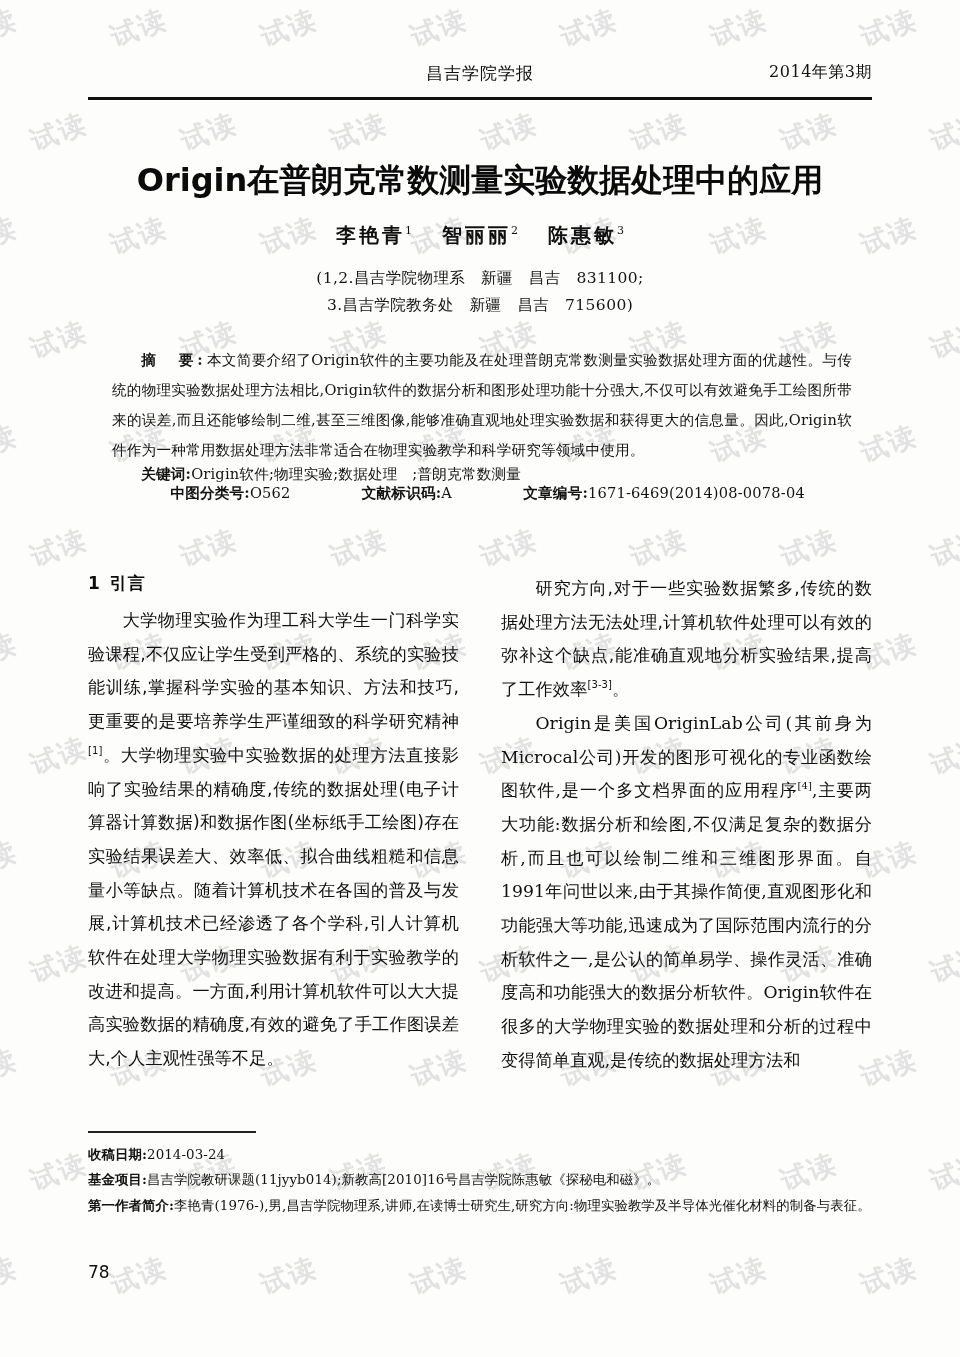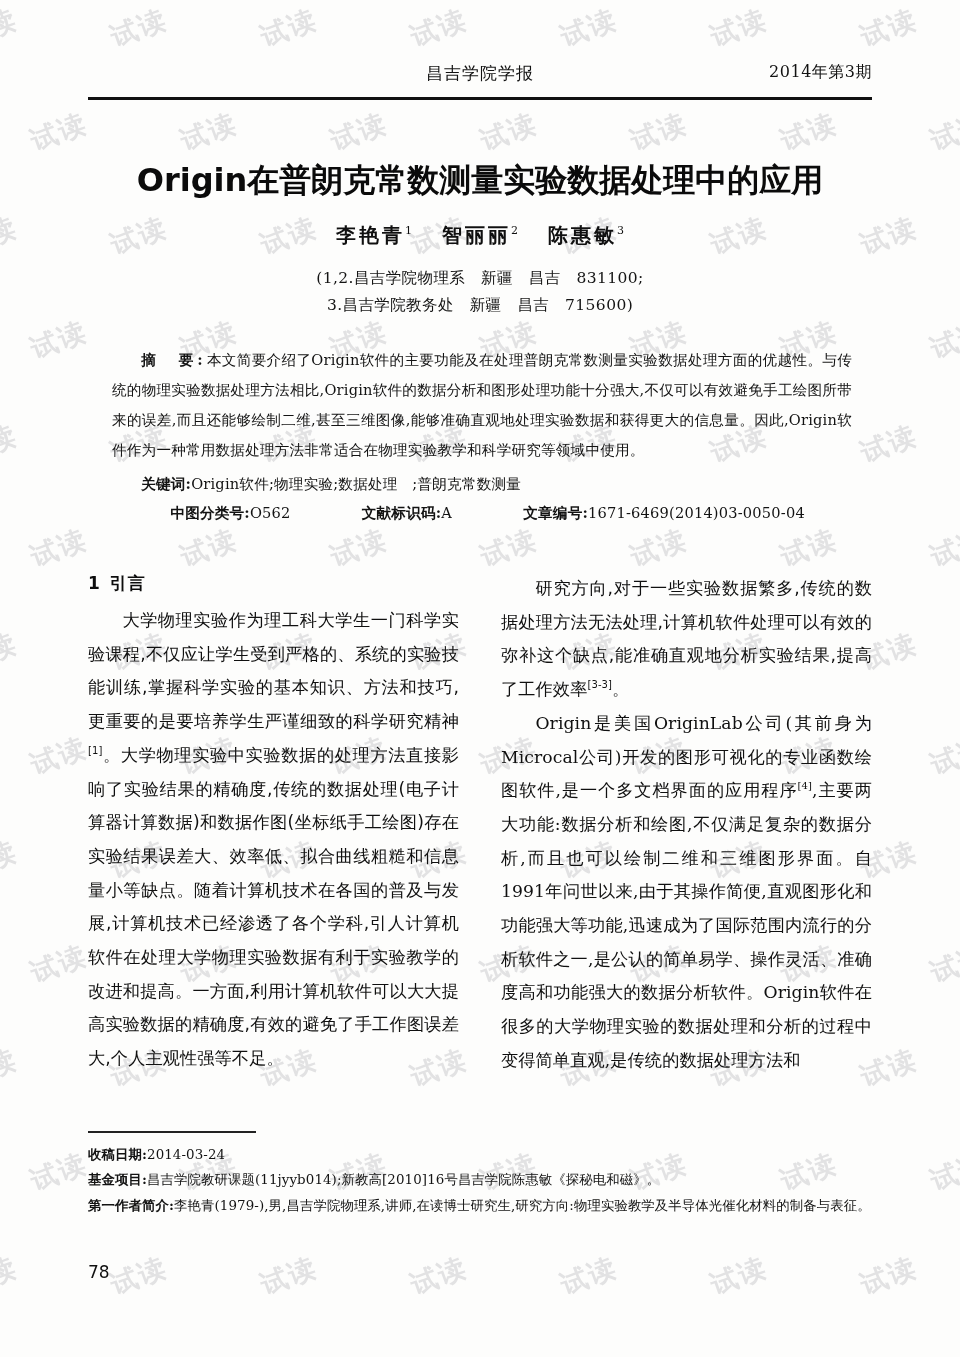--- a/index.html
+++ b/index.html
@@ -133,21 +133,20 @@
     letter-spacing: 0.2px;
   }
   .abstract-body .lbl {
     font-weight: 700;
     letter-spacing: 4px;
   }
   .kw-line, .cls-line {
     font-family: "DejaVu Serif", serif;
     font-size: 14.6px;
     color: #131313;
-    margin-top: 10px;
     text-indent: 2em;
     letter-spacing: 0.2px;
   }
   .kw-line .lbl, .cls-line .lbl {
     font-weight: 700;
   }
   .cls-line .seg {
     display: inline-block;
     margin-right: 42px;
   }
@@ -343,21 +342,21 @@
   </div>
 
   <div class="abstract-block">
     <div class="abstract-body">
       <span class="lbl">摘　要:</span><span>本文简要介绍了Origin软件的主要功能及在处理普朗克常数测量实验数据处理方面的优越性。与传统的物理实验数据处理方法相比,Origin软件的数据分析和图形处理功能十分强大,不仅可以有效避免手工绘图所带来的误差,而且还能够绘制二维,甚至三维图像,能够准确直观地处理实验数据和获得更大的信息量。因此,Origin软件作为一种常用数据处理方法非常适合在物理实验教学和科学研究等领域中使用。</span>
     </div>
     <div class="kw-line">
       <span class="lbl">关键词:</span><span>Origin软件;物理实验;数据处理　;普朗克常数测量</span>
     </div>
     <div class="cls-line">
-      <span class="seg"><span class="lbl">中图分类号:</span><span>O562</span></span><span class="seg"><span class="lbl">文献标识码:</span><span>A</span></span><span class="seg"><span class="lbl">文章编号:</span><span>1671-6469(2014)03-0050-04</span></span>
+      <span class="seg"><span class="lbl">中图分类号:</span><span>O562</span></span><span class="seg"><span class="lbl">文献标识码:</span><span>A</span></span><span class="seg"><span class="lbl">文章编号:</span><span>1671-6469(2014)08-0078-04</span></span>
     </div>
   </div>
 
   <div class="columns">
 
     <div class="col">
       <div class="section-heading">
         <span class="num">1</span><span>引言</span>
       </div>
       <div class="para">
@@ -378,19 +377,19 @@
 
   <div class="foot-rule"></div>
   <div class="footnotes">
     <div class="fn">
       <span class="lbl">收稿日期:</span><span>2014-03-24</span>
     </div>
     <div class="fn">
       <span class="lbl">基金项目:</span><span>昌吉学院教研课题(11jyyb014);新教高[2010]16号昌吉学院陈惠敏《探秘电和磁》。</span>
     </div>
     <div class="fn">
-      <span class="lbl">第一作者简介:</span><span>李艳青(1979-),男,昌吉学院物理系,讲师,在读博士研究生,研究方向:物理实验教学及半导体光催化材料的制备与表征。</span>
+      <span class="lbl">第一作者简介:</span><span>李艳青(1976-),男,昌吉学院物理系,讲师,在读博士研究生,研究方向:物理实验教学及半导体光催化材料的制备与表征。</span>
     </div>
   </div>
 
   <div class="page-number">78</div>
 
 </div>
 
 </body></html>

